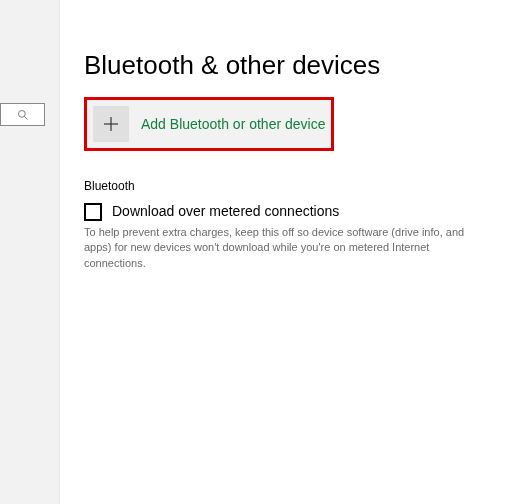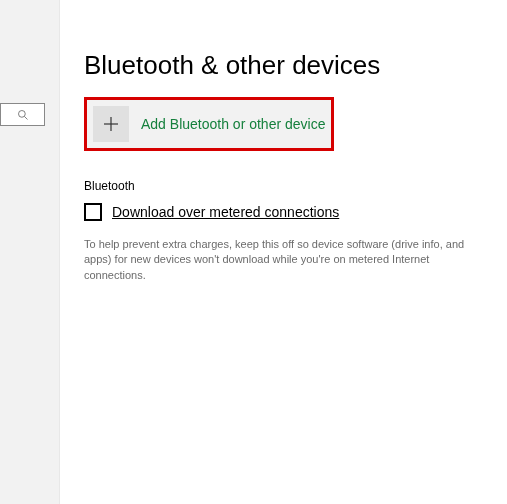--- a/index.html
+++ b/index.html
@@ -102,23 +102,22 @@
       position: absolute;
       left: 2px;
       top: 2px;
     }
     .toggle-state {
       font-size: 14px;
       color: #000000;
     }
     .checkbox-row {
       display: flex;
-      align-items: center;
-      margin-bottom: 16px;
-      text-decoration: underline;
+      align-items: flex-start;
+      margin-bottom: 4px;
     }
     .checkbox {
       width: 18px;
       height: 18px;
       border: 2px solid #000000;
       margin-right: 10px;
     }
     .checkbox-label {
       font-size: 14px;
       color: #000000;

